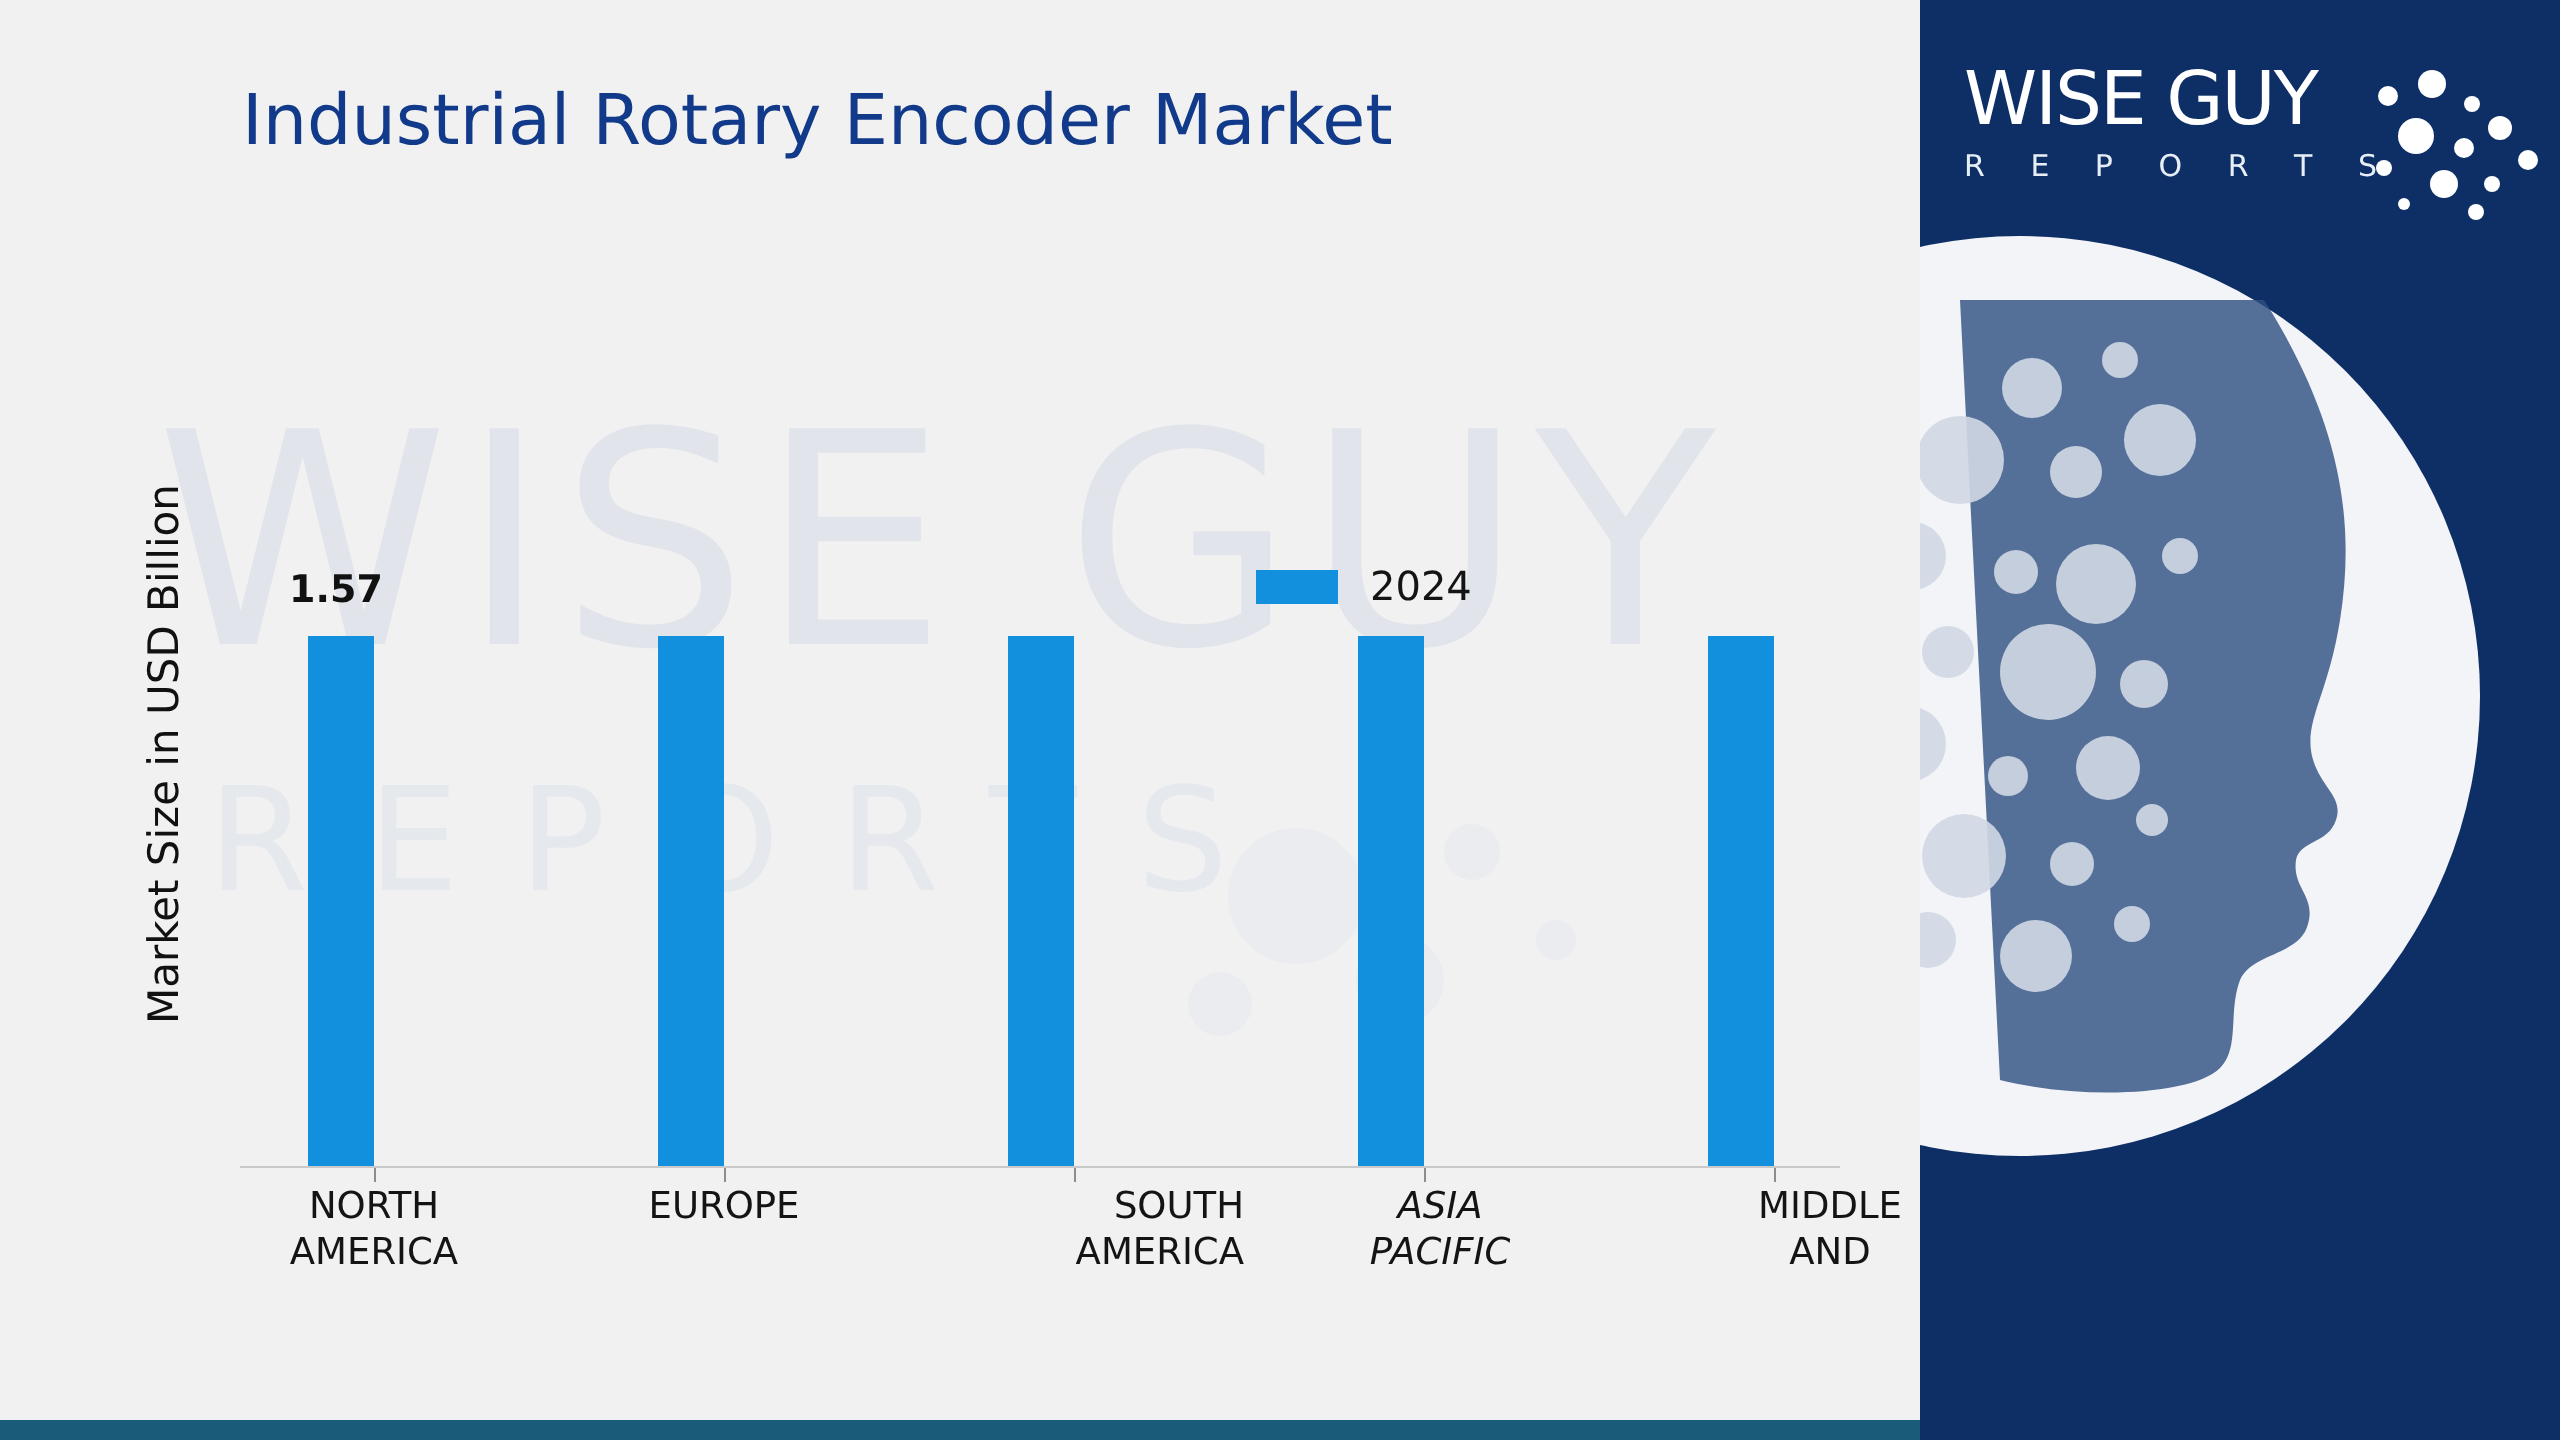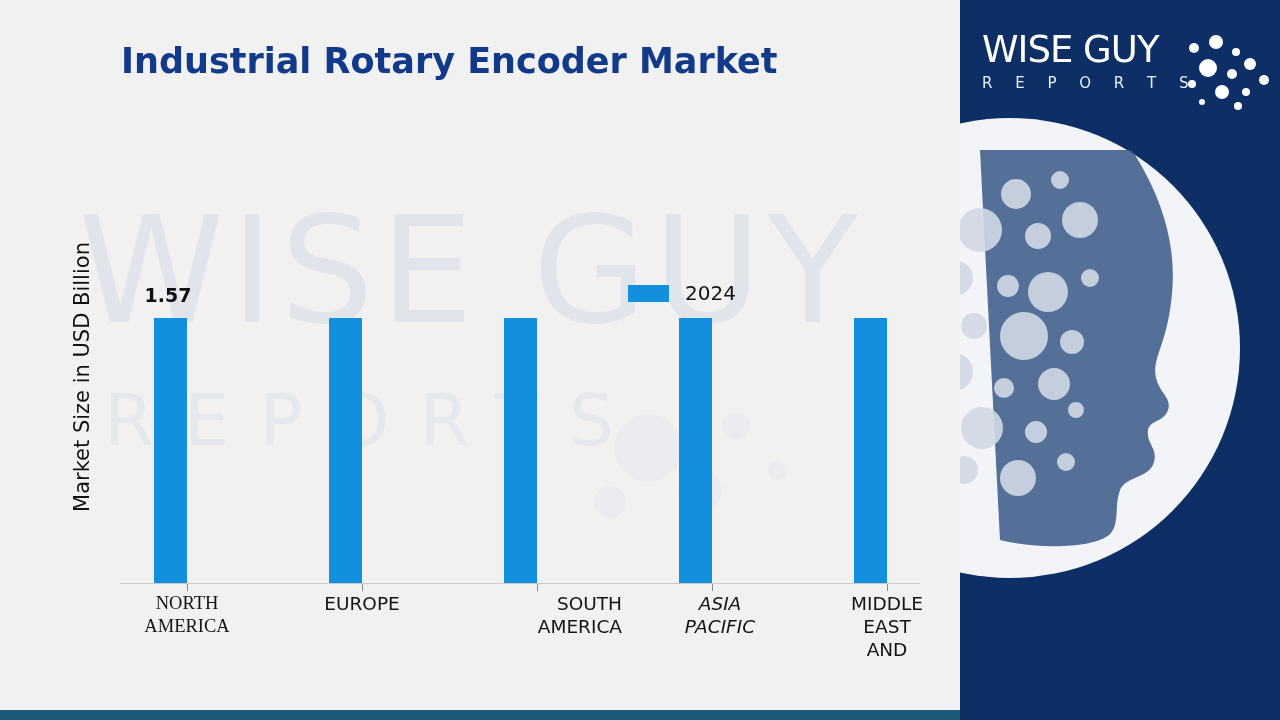--- a/index.html
+++ b/index.html
@@ -25,21 +25,21 @@
   .wm-line2 {
     position:absolute; left:104px; top:378px;
     font-size:72px; font-weight:400; letter-spacing:30px;
     color:#e4e8ee; opacity:.85; white-space:nowrap;
   }
   .wm-bubbles { position:absolute; left:540px; top:330px; opacity:.55; }
 
   
   .title {
     position:absolute; left:121px; top:41px;
-    font-size:35px; font-weight:700; color:#123a8a;
+    font-size:35px; font-weight:400; color:#123a8a;
     letter-spacing:0px; white-space:nowrap;
   }
 
   
   .ylabel {
     position:absolute; left:-98px; top:365px;
     width:360px; text-align:center;
     transform:rotate(-90deg);
     font-size:21px; color:#111; white-space:nowrap;
   }
@@ -135,38 +135,37 @@
     <div class="bar" style="left:504px; width:33px; height:265px;"></div>
     <div class="bar" style="left:679px; width:33px; height:265px;"></div>
     <div class="bar" style="left:854px; width:33px; height:265px;"></div>
 
     <div class="tick" style="left:187px;"></div>
     <div class="tick" style="left:362px;"></div>
     <div class="tick" style="left:537px;"></div>
     <div class="tick" style="left:712px;"></div>
     <div class="tick" style="left:887px;"></div>
 
-    <div class="cat" style="left:102px;font-family:Liberation Serif, serif;">
+    <div class="cat" style="left:102px;">
       <div>NORTH</div>
       <div>AMERICA</div>
     </div>
     <div class="cat" style="left:277px;">
       <div>EUROPE</div>
     </div>
     <div class="cat" style="left:452px;text-align:right;">
       <div>SOUTH</div>
       <div>AMERICA</div>
     </div>
     <div class="cat" style="left:635px;font-style:italic;">
       <div>ASIA</div>
       <div>PACIFIC</div>
     </div>
-    <div class="cat" style="left:802px;">
+    <div class="cat" style="left:830px;">
       <div>MIDDLE</div>
-      <div>EAST</div>
       <div>AND</div>
     </div>
 
     <div class="legend">
       <div class="legend-swatch"></div>
       <div class="legend-label">2024</div>
     </div>
   </div>
 
   <div class="strip"></div>

